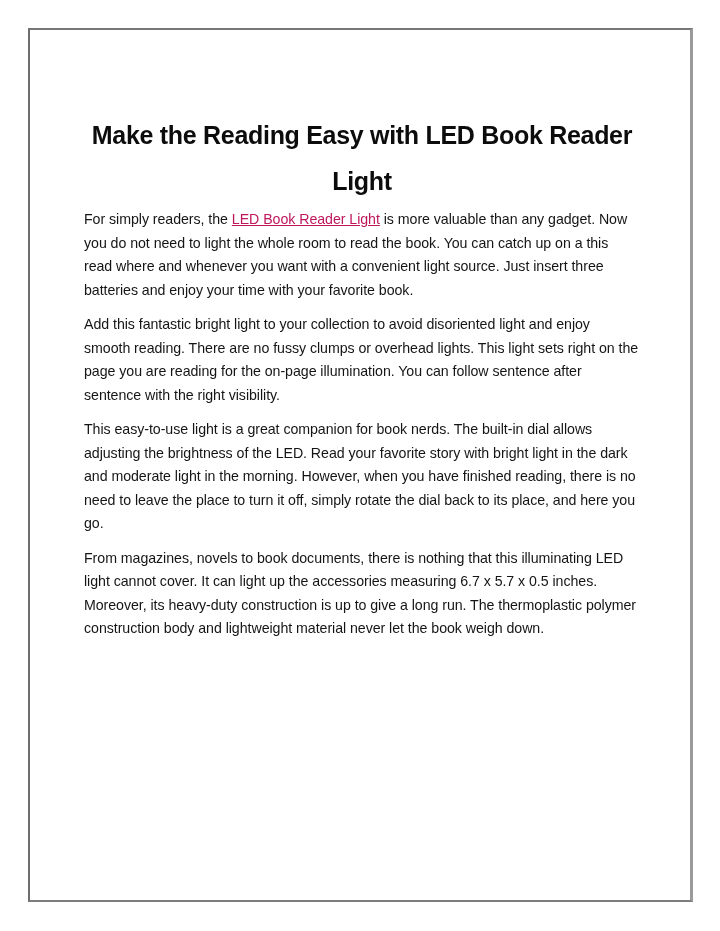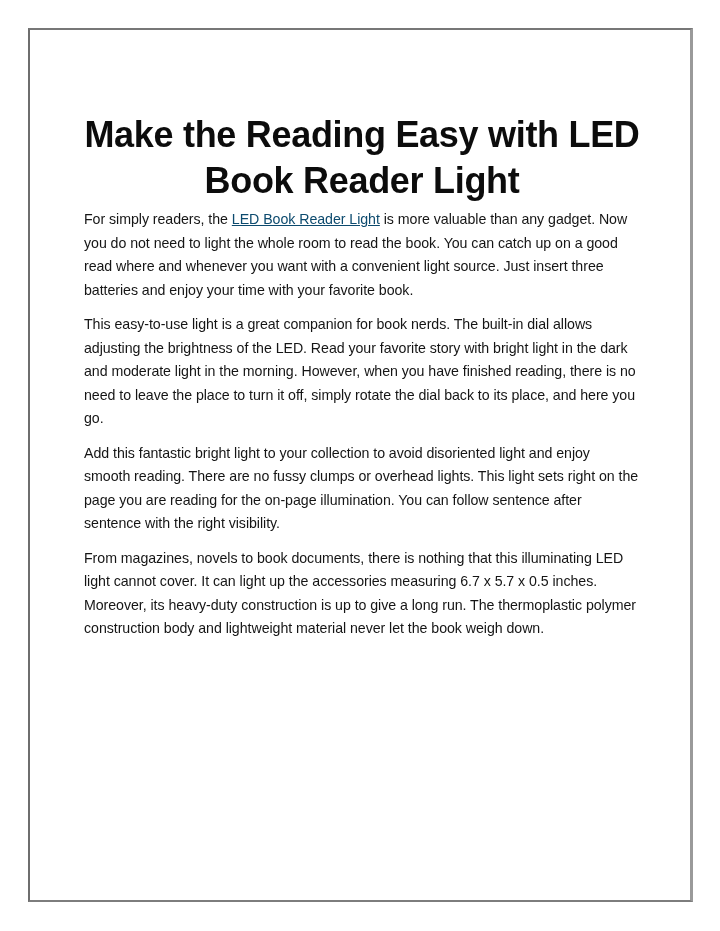--- a/index.html
+++ b/index.html
@@ -29,52 +29,52 @@
     .content {
       position: absolute;
       left: 84px;
       top: 112px;
       width: 556px;
       color: #111111;
     }
     .title {
       font-family: "Liberation Sans", "DejaVu Sans", sans-serif;
       font-weight: bold;
-      font-size: 36px;
+      font-size: 25px;
       line-height: 46px;
       text-align: center;
       margin: 0 0 0 0;
       letter-spacing: -0.3px;
       color: #0c0c0c;
     }
     .para {
       font-size: 14.2px;
       line-height: 23.5px;
       margin: 0 0 11px 0;
       color: #151515;
       letter-spacing: -0.05px;
     }
     .para.first {
       margin-top: 4px;
     }
     .link {
-      color: #0c4a6e;
+      color: #be185d;
       text-decoration: underline;
       cursor: pointer;
     }
   </style>
 </head>
 <body>
 
 <div class="page-frame"></div>
 
 <div class="content">
   <h1 class="title">Make the Reading Easy with LED Book Reader Light</h1>
 
-  <p class="para first"><span>For simply readers, the </span><a class="link">LED Book Reader Light</a><span> is more valuable than any gadget. Now you do not need to light the whole room to read the book. You can catch up on a good read where and whenever you want with a convenient light source. Just insert three batteries and enjoy your time with your favorite book.</span></p>
+  <p class="para first"><span>For simply readers, the </span><a class="link">LED Book Reader Light</a><span> is more valuable than any gadget. Now you do not need to light the whole room to read the book. You can catch up on a this read where and whenever you want with a convenient light source. Just insert three batteries and enjoy your time with your favorite book.</span></p>
+
+  <p class="para">Add this fantastic bright light to your collection to avoid disoriented light and enjoy smooth reading. There are no fussy clumps or overhead lights. This light sets right on the page you are reading for the on-page illumination. You can follow sentence after sentence with the right visibility.</p>
 
   <p class="para">This easy-to-use light is a great companion for book nerds. The built-in dial allows adjusting the brightness of the LED. Read your favorite story with bright light in the dark and moderate light in the morning. However, when you have finished reading, there is no need to leave the place to turn it off, simply rotate the dial back to its place, and here you go.</p>
-
-  <p class="para">Add this fantastic bright light to your collection to avoid disoriented light and enjoy smooth reading. There are no fussy clumps or overhead lights. This light sets right on the page you are reading for the on-page illumination. You can follow sentence after sentence with the right visibility.</p>
 
   <p class="para">From magazines, novels to book documents, there is nothing that this illuminating LED light cannot cover. It can light up the accessories measuring 6.7 x 5.7 x 0.5 inches. Moreover, its heavy-duty construction is up to give a long run. The thermoplastic polymer construction body and lightweight material never let the book weigh down.</p>
 
 </div>
 
 </body></html>

